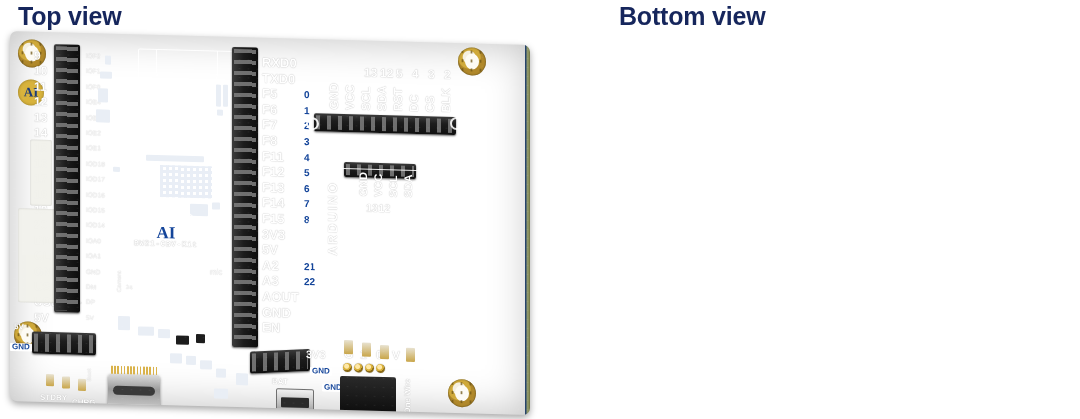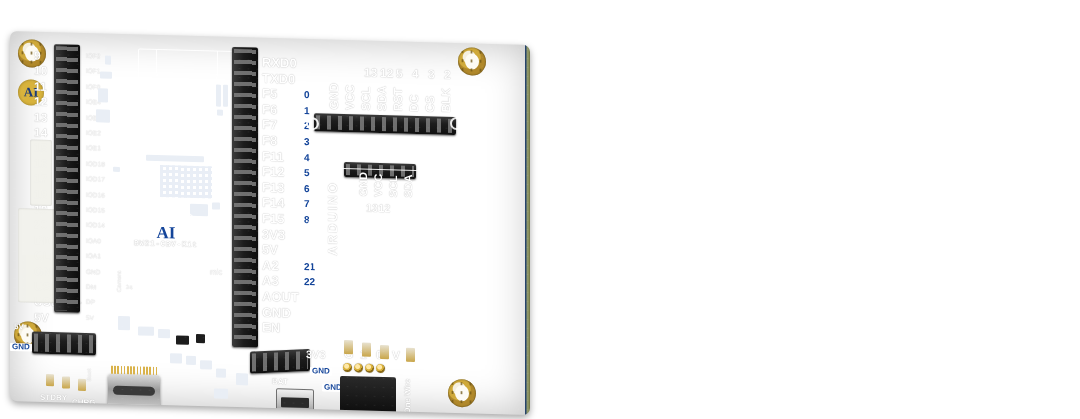--- a/index.html
+++ b/index.html
@@ -205,20 +205,22 @@
   .mic-circle{
     position:absolute; border:1.3px solid rgba(255,255,255,.8);
     border-radius:50%;
   }
 </style>
 </head>
 <body>
 
 <div class="page">
 
+  <div class="view-title" id="title-top">Top view</div>
+  <div class="view-title" id="title-bottom">Bottom view</div>
 
   <div class="panel" id="panel-top">
     <div class="board-wrap" id="board-top">
       <div class="pcb">
         <div class="edge-right"></div>
 
         <div class="hole" style="left:8px;  top:8px;">
             <div class="dots"></div>
           </div>
         <div class="hole" style="left:448px;top:4px;">

